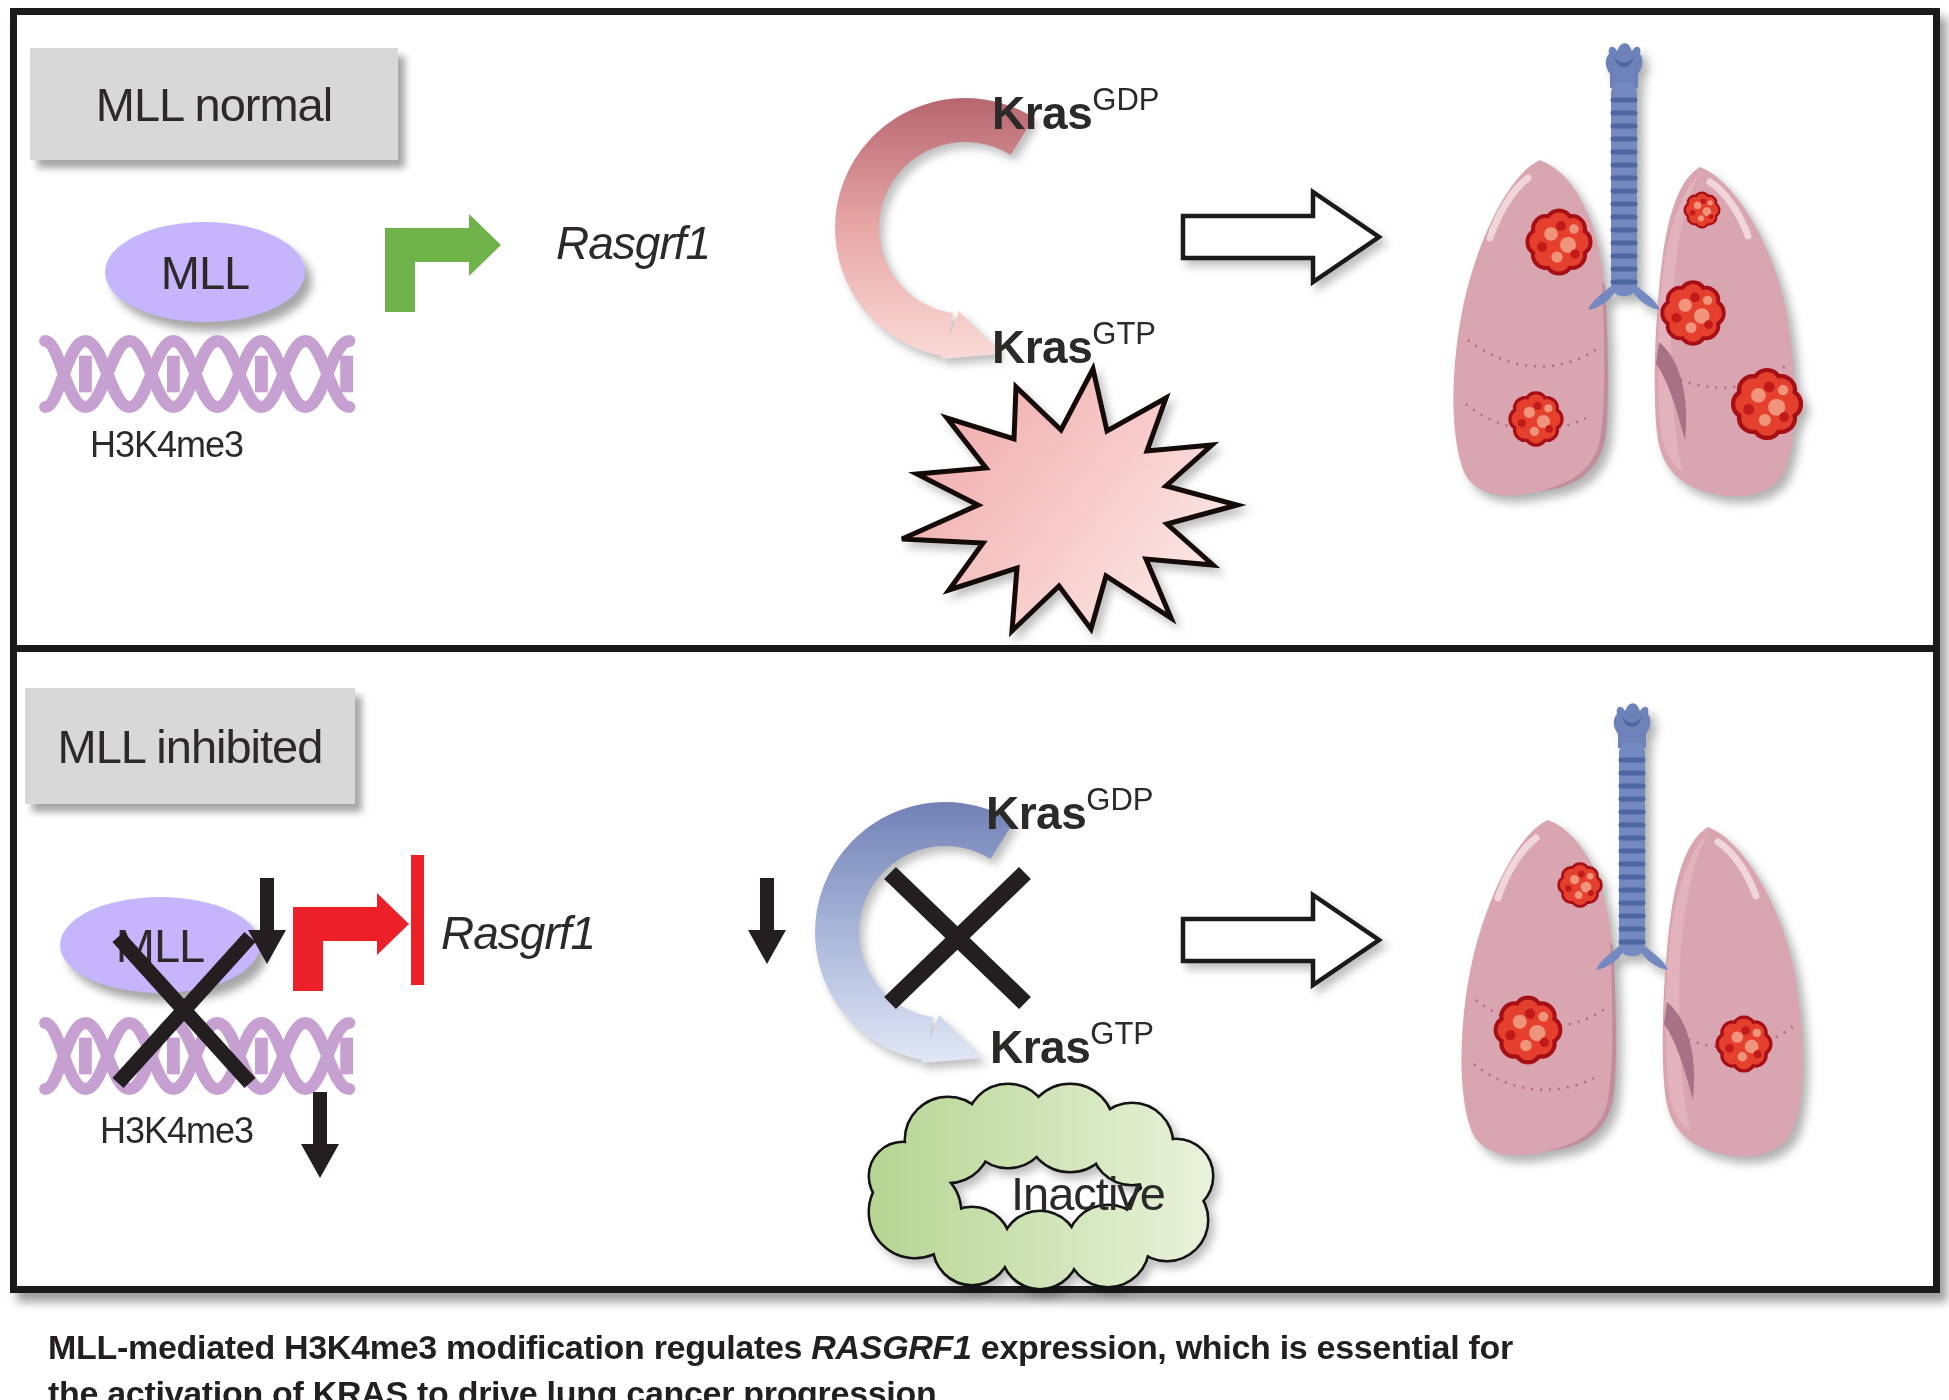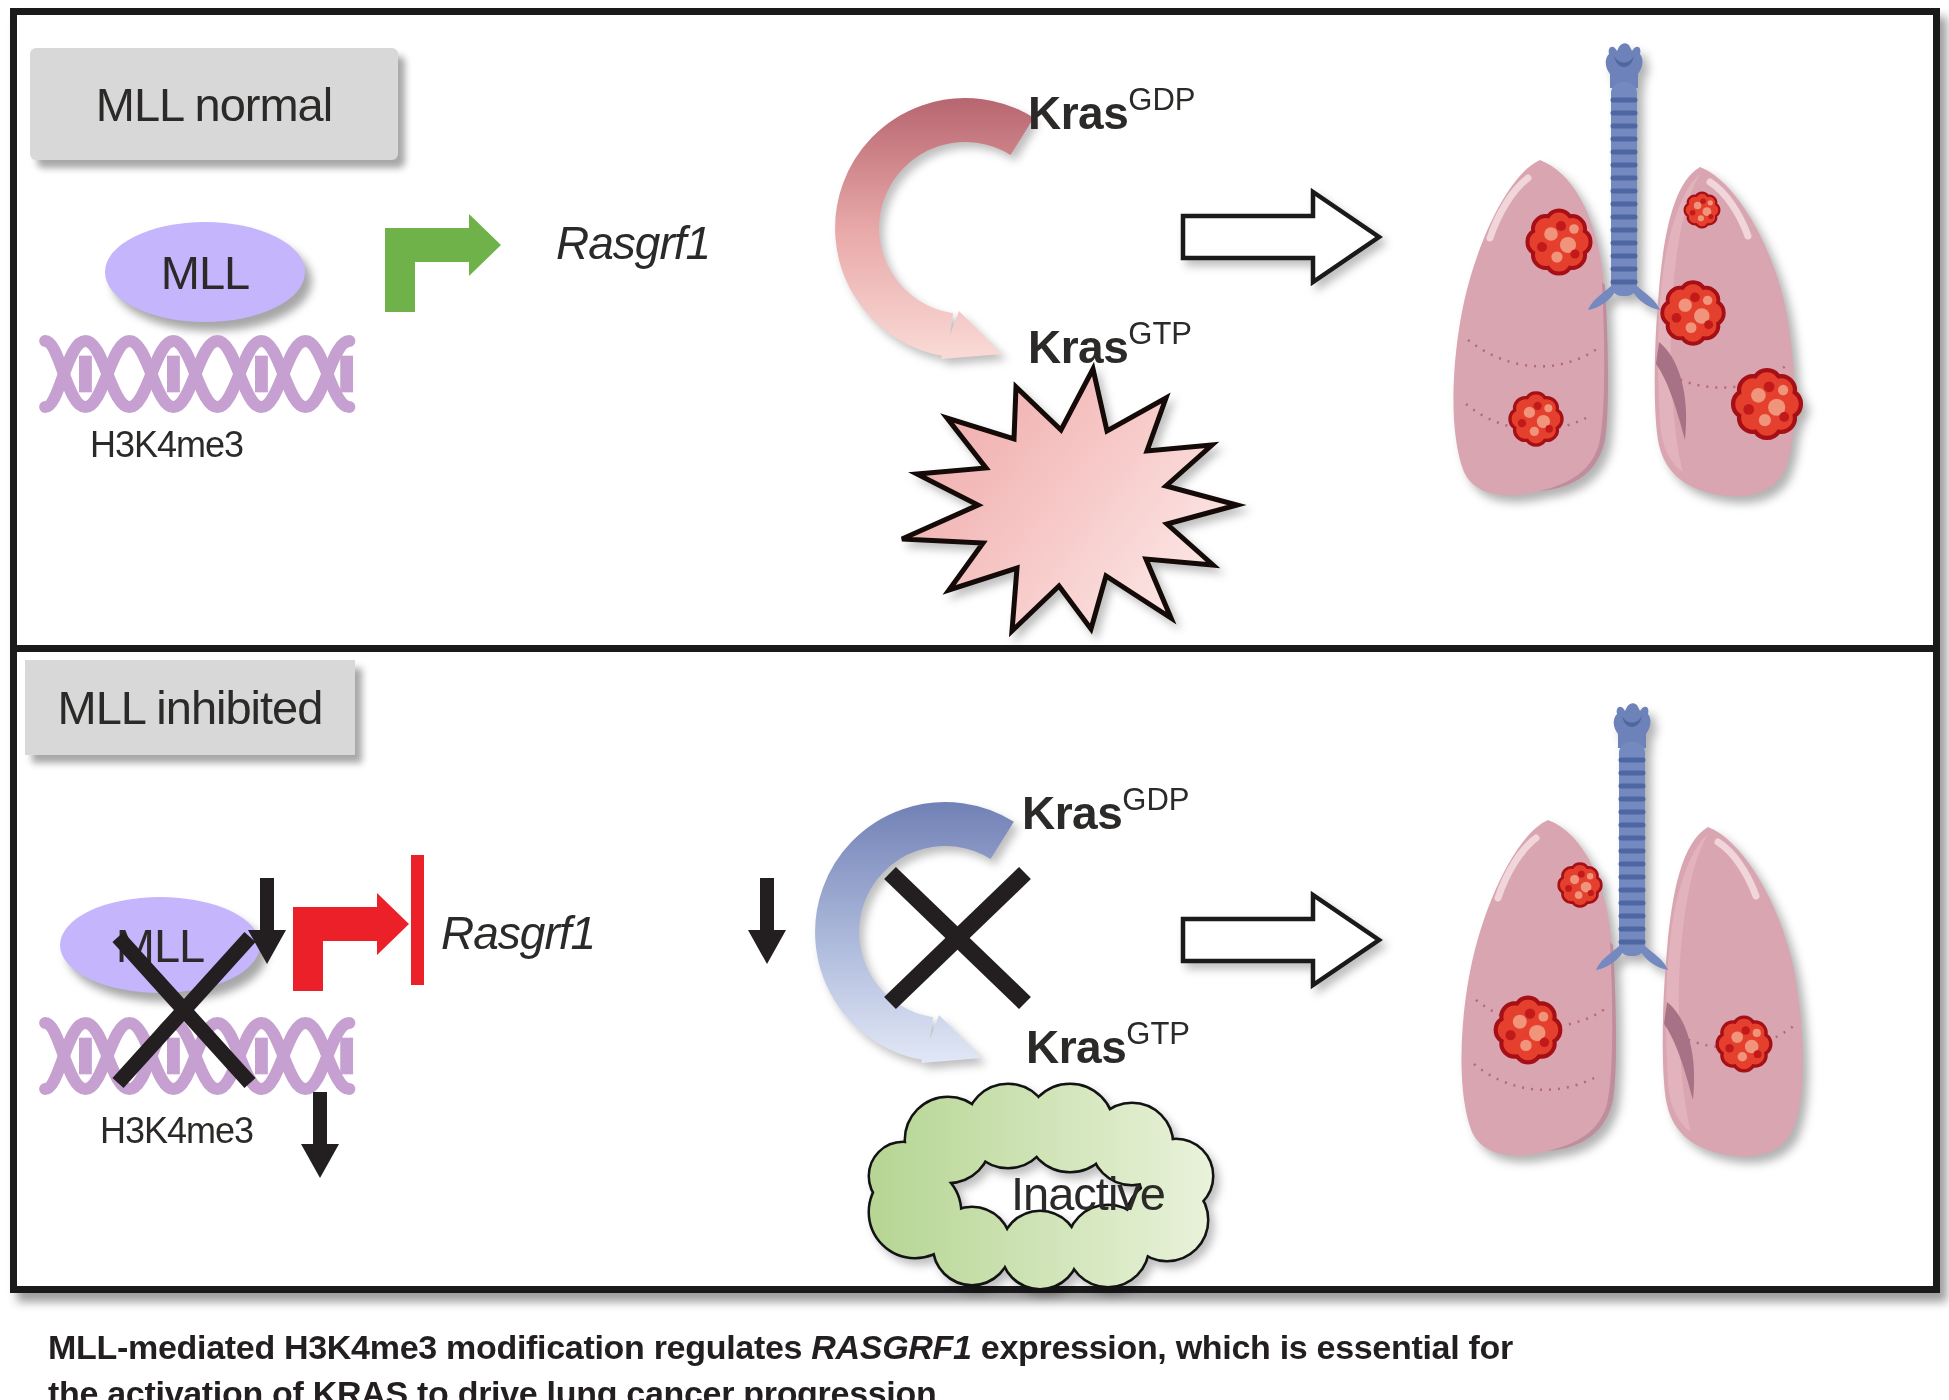--- a/index.html
+++ b/index.html
@@ -11,21 +11,21 @@
   .divider{position:absolute;left:10px;top:645px;width:1930px;height:7px;background:#1a1a1a;}
   .label-box{position:absolute;background:#d8d8d8;box-shadow:7px 8px 7px rgba(0,0,0,0.35);
              display:flex;align-items:center;justify-content:center;}
   .label-box span{font-size:47px;letter-spacing:-1px;color:#2b2a29;}
   .mll-ellipse{position:absolute;background:#c4b5fd;border-radius:50%;
                box-shadow:7px 9px 8px rgba(0,0,0,0.35);display:flex;align-items:center;justify-content:center;}
   .mll-ellipse span{font-size:47px;letter-spacing:-1px;}
   .t{position:absolute;white-space:nowrap;}
   .histone{font-size:36px;letter-spacing:-1px;}
   .gene{font-size:46px;font-style:italic;letter-spacing:-1px;}
-  .kras{font-size:46px;font-weight:700;letter-spacing:-0.5px;margin-left:36px;}
+  .kras{font-size:46px;font-weight:700;letter-spacing:-0.5px;}
   .kras .sup{font-size:31px;font-weight:400;vertical-align:19px;letter-spacing:0;}
   .state{font-size:47px;text-align:center;width:200px;letter-spacing:-1px;}
   .caption{position:absolute;left:48px;top:1324px;width:1502px;font-size:34px;font-weight:700;
            line-height:1.36;color:#231f20;letter-spacing:-0.3px;}
   .shadow-svg{filter:drop-shadow(6px 7px 5px rgba(0,0,0,0.30));}
   .soft-shadow{filter:drop-shadow(5px 6px 4px rgba(0,0,0,0.25));}
 </style>
 </head>
 <body>
 
@@ -97,21 +97,21 @@
         <path stroke="#4e66a2" stroke-width="5" stroke-linecap="round" fill="none" d="M171,58 h22 M171,71 h22 M171,84 h22 M171,97 h22 M171,110 h22 M171,123 h22 M171,136 h22 M171,149 h22 M171,162 h22 M171,175 h22 M171,188 h22 M171,201 h22 M171,214 h22 M171,227 h22 M171,240 h22"></path>
         <path d="M169,244 C160,252 150,258 146,268 C158,266 168,258 173,250 Z" fill="#7389bf"></path>
         <path d="M195,244 C204,252 214,258 218,268 C206,266 196,258 191,250 Z" fill="#7389bf"></path>
       </g>
     </defs>
   </svg>
 
   <div class="frame"></div>
   <div class="divider"></div>
 
-  <div class="label-box" style="left:30px;top:48px;width:368px;height:112px;border-radius:6px;">
+  <div class="label-box" style="left:30px;top:48px;width:368px;height:112px;">
     <span>MLL normal</span>
   </div>
 
   <div class="mll-ellipse" style="left:105px;top:222px;width:200px;height:100px;">
     <span>MLL</span>
   </div>
 
   <svg class="abs" style="left:25px;top:330px;" width="350" height="88" viewBox="0 0 350 96">
     <g stroke="#c5a0d0" stroke-width="13" fill="none" stroke-linecap="round">
       <path d="M6,12 C22,12 30,84 50,84 C70,84 78,12 98,12 C118,12 126,84 146,84 C166,84 174,12 194,12 C214,12 222,84 242,84 C262,84 270,12 290,12 C310,12 318,84 338,84"></path>
@@ -150,21 +150,21 @@
 
   <svg class="abs shadow-svg" style="left:1442px;top:42px;" width="382" height="470" viewBox="0 0 382 470">
     <use href="#lungs-base"></use>
     <use href="#tumor" transform="translate(117,200) scale(2.0)"></use>
     <use href="#tumor" transform="translate(260,168) scale(1.1)"></use>
     <use href="#tumor" transform="translate(251,271) scale(1.95)"></use>
     <use href="#tumor" transform="translate(94,377) scale(1.65)"></use>
     <use href="#tumor" transform="translate(325,362) scale(2.15)"></use>
   </svg>
 
-  <div class="label-box" style="left:25px;top:660px;width:330px;height:95px;">
+  <div class="label-box" style="left:25px;top:688px;width:330px;height:116px;">
     <span>MLL inhibited</span>
   </div>
 
   <div class="mll-ellipse" style="left:60px;top:897px;width:200px;height:96px;">
     <span>MLL</span>
   </div>
 
   <svg class="abs" style="left:25px;top:1012px;" width="350" height="88" viewBox="0 0 350 96">
     <g stroke="#c5a0d0" stroke-width="13" fill="none" stroke-linecap="round">
       <path d="M6,12 C22,12 30,84 50,84 C70,84 78,12 98,12 C118,12 126,84 146,84 C166,84 174,12 194,12 C214,12 222,84 242,84 C262,84 270,12 290,12 C310,12 318,84 338,84"></path>

